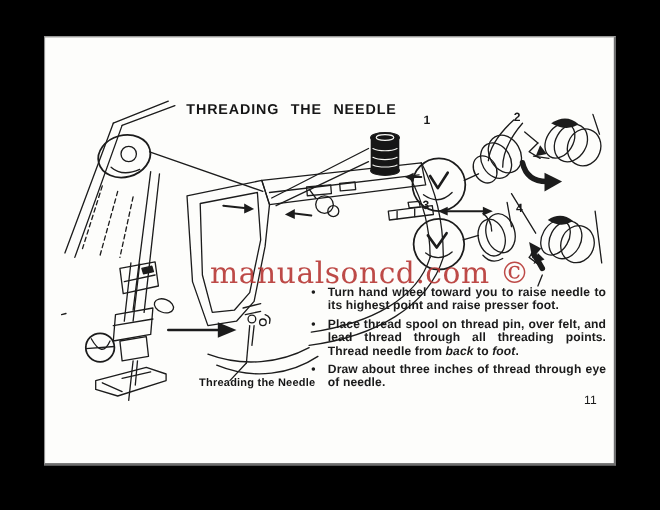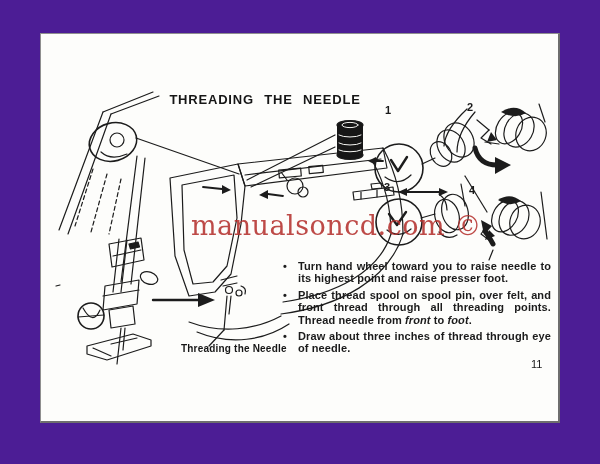--- a/index.html
+++ b/index.html
@@ -5,21 +5,21 @@
   html, body {
     margin: 0; padding: 0;
     width: 600px; height: 464px;
     overflow: hidden;
     background: #ffffff;
     font-family: "Liberation Sans", sans-serif;
   }
   .canvas {
     position: relative;
     width: 600px; height: 464px;
-    background: #4c1d95;
+    background: #000000;
   }
   .page {
     position: absolute;
     left: 40px; top: 33px;
     width: 517px; height: 387px;
     background: #fdfdfb;
     border: 1px solid #8f8f8f;
     border-right: 2px solid #6e6e6e;
     border-bottom: 2px solid #6e6e6e;
   }
@@ -45,21 +45,21 @@
     font-size: 11px;
     font-weight: bold;
     color: #1a1a1a;
   }
   #fn1 { left: 344px; top: 70px; }
   #fn2 { left: 426px; top: 67px; }
   #fn3 { left: 343px; top: 147px; }
   #fn4 { left: 428px; top: 150px; }
   .watermark {
     position: absolute;
-    left: 150px; top: 176px;
+    left: 150px; top: 199px;
     font-family: "DejaVu Serif", serif;
     font-size: 27px;
     color: #b5322f;
     opacity: 0.88;
     letter-spacing: 0.5px;
     white-space: nowrap;
   }
   .bullets {
     position: absolute;
     left: 242px; top: 226px; width: 268px;
@@ -261,21 +261,21 @@
 
     <div class="watermark">manualsoncd.com ©</div>
 
     <ul class="bullets">
       <li>
         <span class="dot">•</span>
         <div class="li-text">Turn hand wheel toward you to raise needle to its highest point and raise presser foot.</div>
       </li>
       <li>
         <span class="dot">•</span>
-        <div class="li-text"><span>Place thread spool on spool pin, over felt, and front thread through all threading points. Thread needle from </span><i>front</i><span> to </span><i>foot</i><span>.</span></div>
+        <div class="li-text"><span>Place thread spool on thread pin, over felt, and lead thread through all threading points. Thread needle from </span><i>back</i><span> to </span><i>foot</i><span>.</span></div>
       </li>
       <li>
         <span class="dot">•</span>
         <div class="li-text">Draw about three inches of thread through eye of needle.</div>
       </li>
     </ul>
 
     <div class="fig-caption">Threading the Needle</div>
     <div class="page-number">11</div>
 

